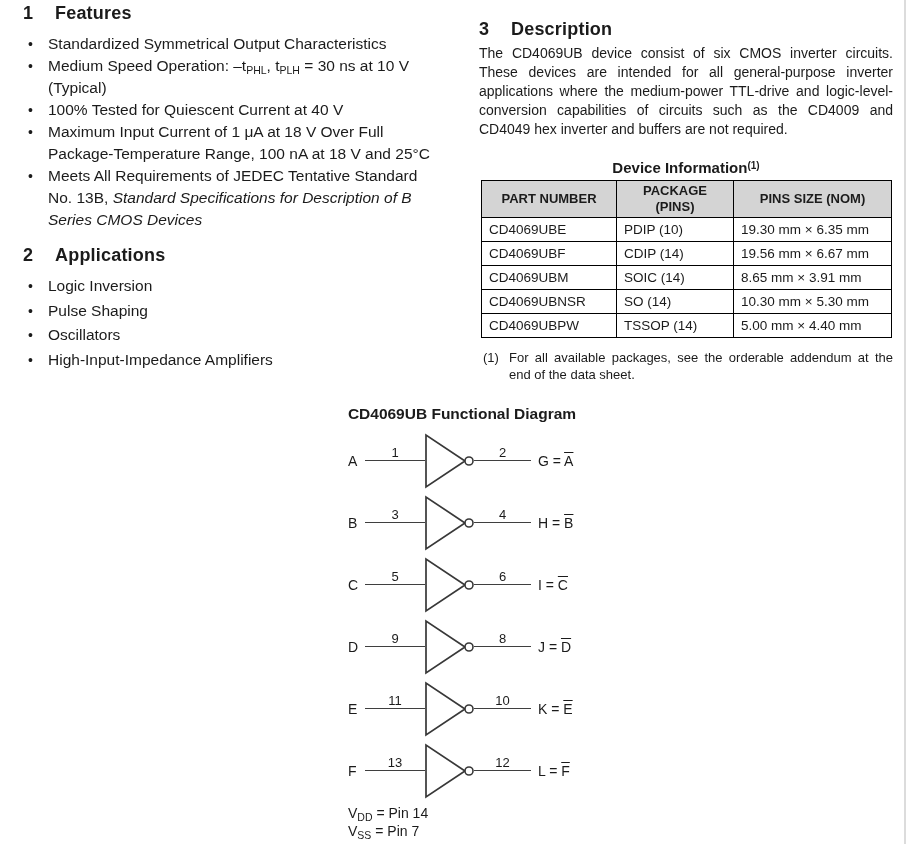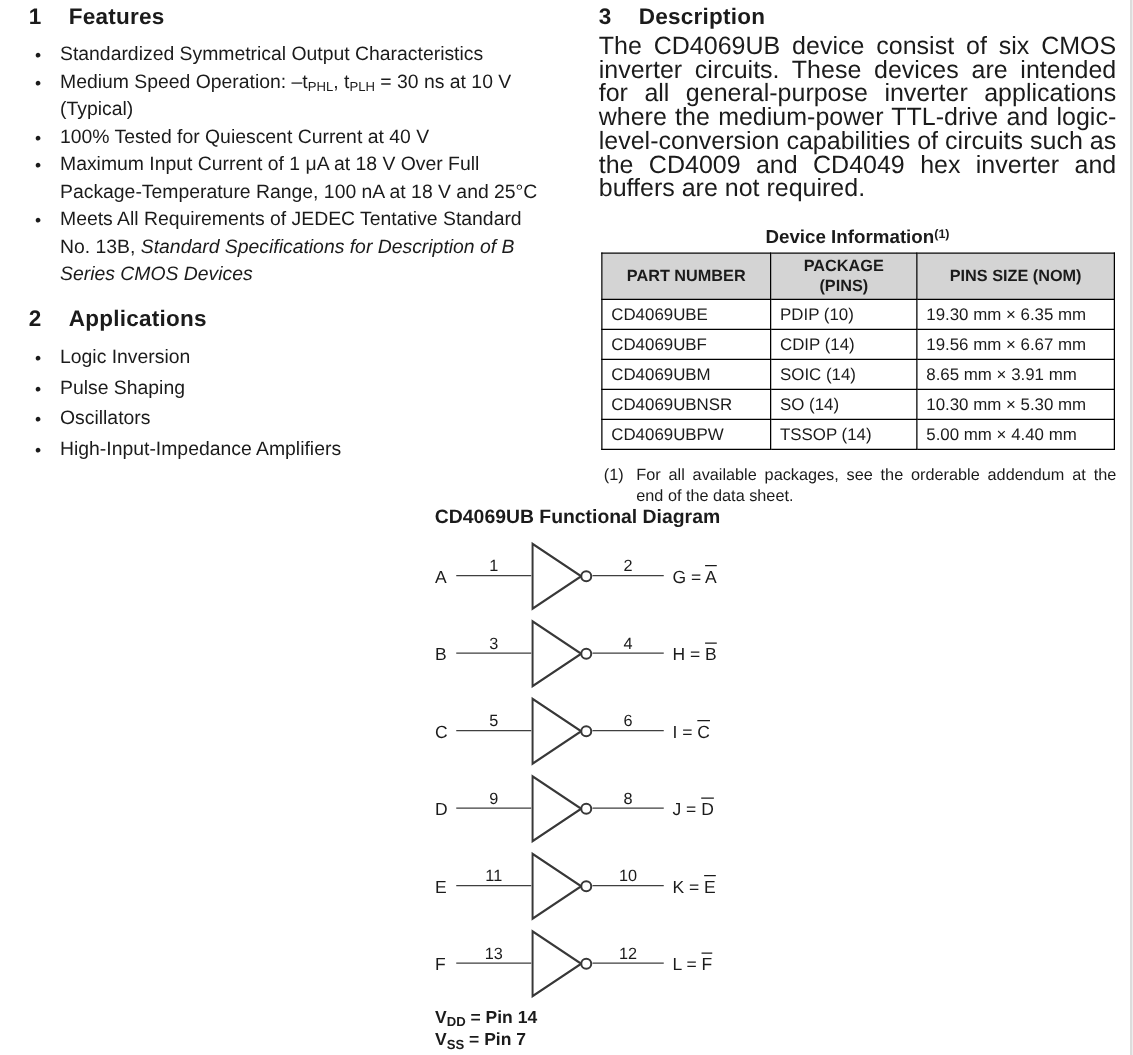--- a/index.html
+++ b/index.html
@@ -6,37 +6,37 @@
   body{
     width:906px;height:844px;position:relative;overflow:hidden;
     background:#ffffff;color:var(--text,#1b1b1b);
     font-family:"Liberation Sans",sans-serif;
     -webkit-font-smoothing:antialiased;
   }
   .page-edge{position:absolute;right:0;top:0;width:2px;height:844px;background:var(--page_edge,#dcdcdc);}
 
   
   .col-left{position:absolute;left:23px;top:3px;width:408px;}
-  .col-right{position:absolute;left:479px;top:3px;width:414px;}
+  .col-right{position:absolute;left:479px;top:19px;width:414px;}
 
   
   .sec-head{font-size:18px;font-weight:bold;line-height:20px;margin:0;letter-spacing:.2px;}
   .sec-head .num{display:inline-block;width:32px;}
 
   
   ul.blist{list-style:none;margin:10px 0 0 0;padding:0;font-size:15.5px;line-height:22px;}
   ul.blist li{position:relative;padding-left:25px;}
   ul.blist .dot{position:absolute;left:5px;top:0;font-size:14px;}
   ul.blist.spaced li{margin-bottom:2.5px;}
   .it{font-style:italic;}
   sub{font-size:10.5px;vertical-align:-3px;line-height:0;}
   .apps-block{margin-top:14px;}
 
   
-  .desc-p{margin:5px 0 0 0;font-size:20px;line-height:19px;text-align:justify;}
+  .desc-p{margin:5px 0 0 0;font-size:14px;line-height:19px;text-align:justify;}
 
   
   .tbl-wrap{margin-top:19px;}
   .tbl-title{width:410px;margin-left:2px;text-align:center;font-size:15px;font-weight:bold;line-height:16px;}
   .tbl-title sup{font-size:10px;vertical-align:4px;}
   table.dev{border-collapse:collapse;table-layout:fixed;width:410px;margin:4px 0 0 2px;}
   table.dev th,table.dev td{border:1px solid #000;}
   table.dev th{background:var(--table_header_bg,#d4d4d4);font-size:13px;line-height:16px;font-weight:bold;
     text-align:center;white-space:pre-line;padding:2px;height:32px;}
   table.dev td{font-size:13.5px;padding:2px 7px;height:19px;white-space:nowrap;overflow:hidden;}
@@ -51,21 +51,21 @@
   .inv-row{position:relative;height:62px;width:420px;}
   .inv-in-label{position:absolute;left:0;top:24px;font-size:14px;line-height:14px;}
   .pin{position:absolute;top:16px;font-size:13px;line-height:13px;text-align:center;}
   .inv-in-pin{left:17px;width:60px;}
   .inv-in-line{position:absolute;left:17px;top:30px;width:60px;border-top:1.5px solid var(--diagram_line,#3f3f3f);}
   .inv-gate{position:absolute;left:77px;top:3px;width:50px;height:56px;}
   .inv-out-line{position:absolute;left:126px;top:30px;width:57px;border-top:1.5px solid var(--diagram_line,#3f3f3f);}
   .inv-out-pin{left:126px;width:57px;}
   .inv-out-label{position:absolute;left:190px;top:24px;font-size:14px;line-height:15px;}
   .ovl{text-decoration:overline;}
-  #pwr-notes{margin-left:16px;margin-top:3px;font-weight:bold;}
+  #pwr-notes{margin-left:16px;margin-top:3px;}
   .pwr-note{font-size:14px;line-height:17.5px;}
 </style>
 </head>
 <body>
 
 <div class="page-edge"></div>
 
 <div class="col-left">
   <h2 class="sec-head">
     <span class="num">1</span><span>Features</span>

